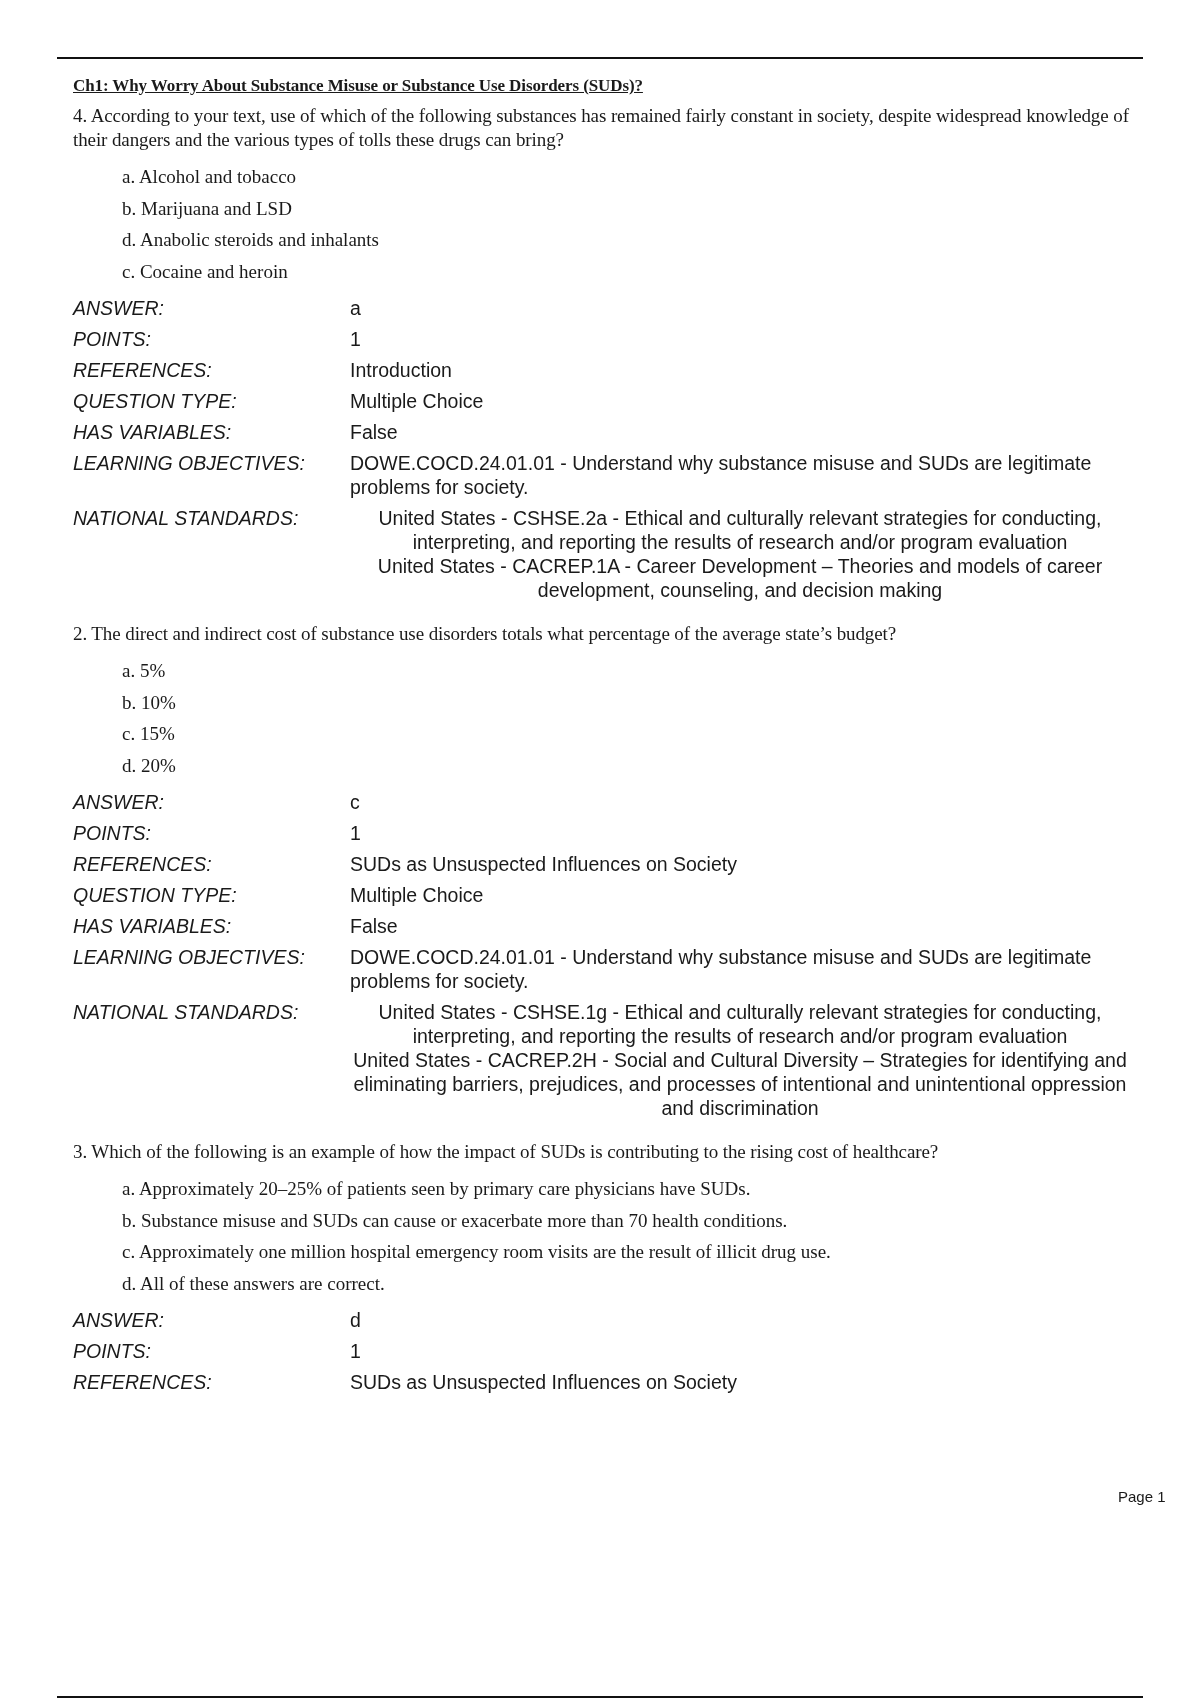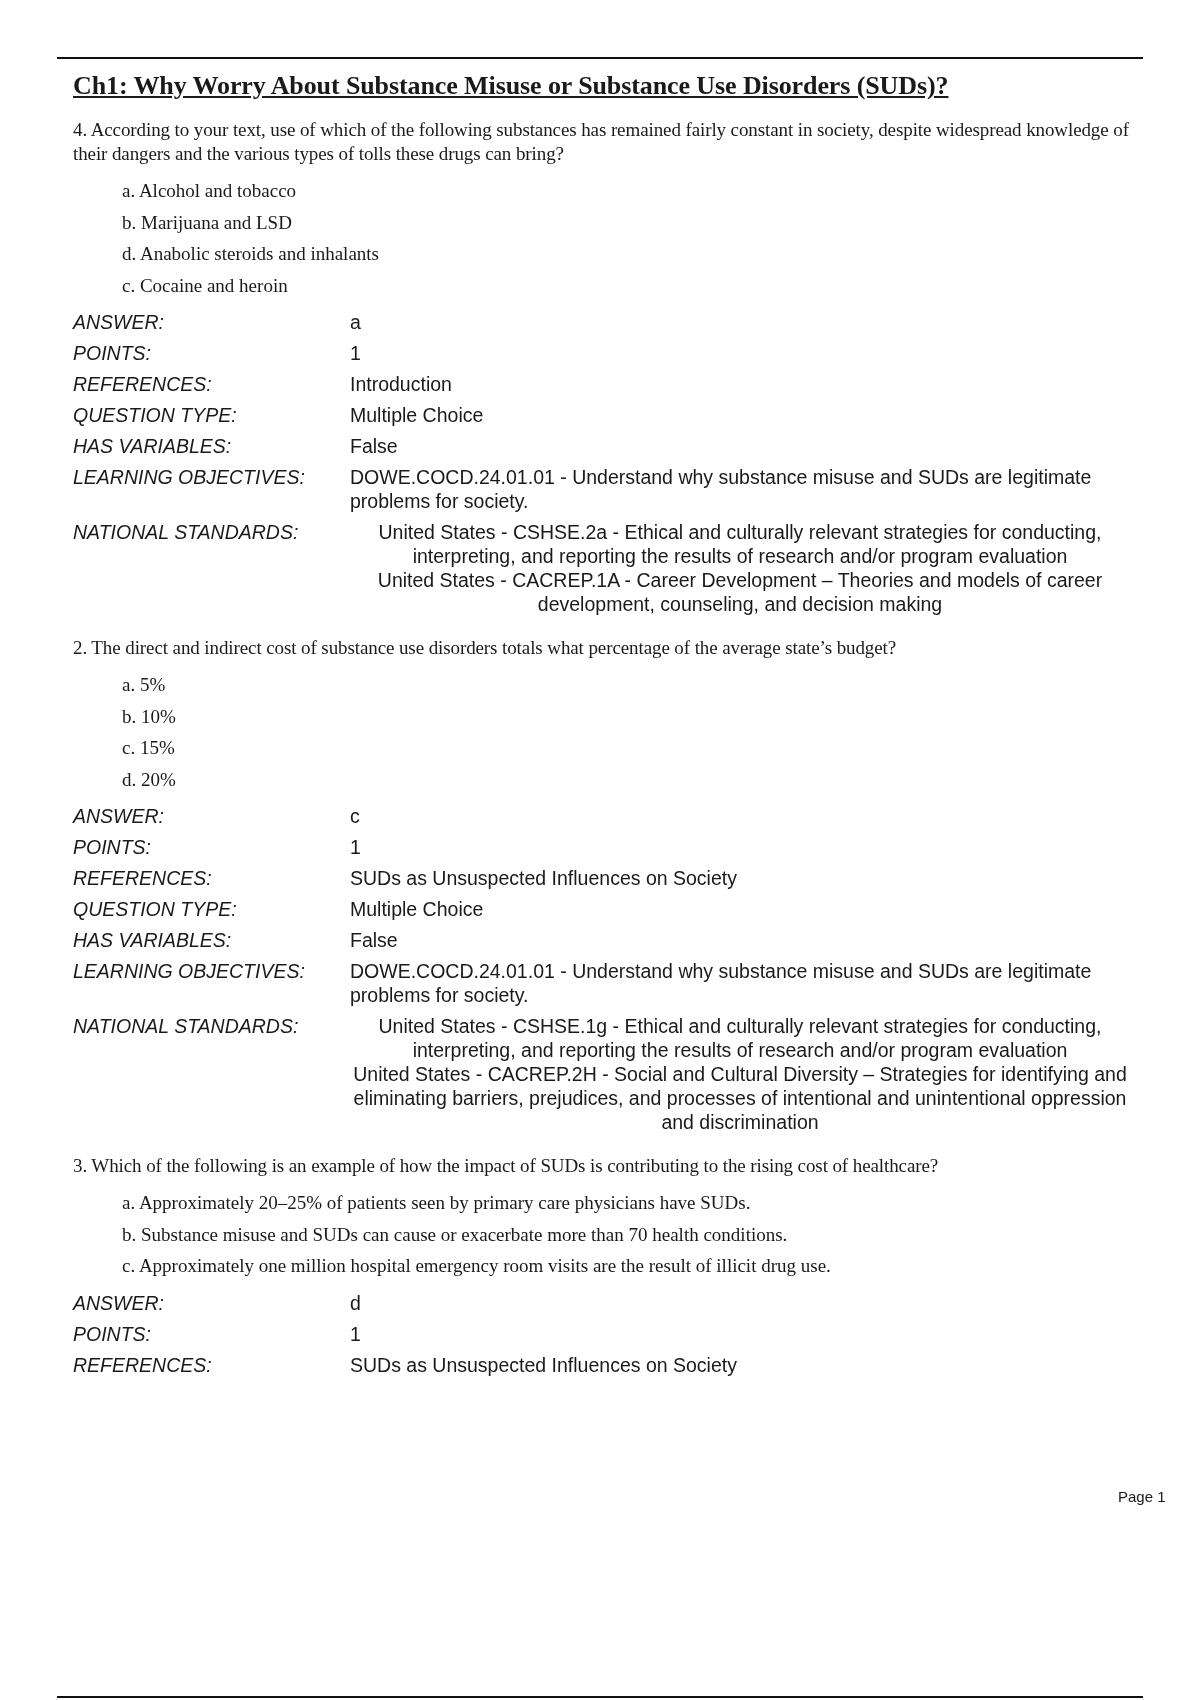--- a/index.html
+++ b/index.html
@@ -26,23 +26,23 @@
 
     .page {
       position: absolute;
       left: 73px;
       top: 72px;
       width: 1070px;
     }
     .chapter-title {
       font-family: "Liberation Serif", serif;
       font-weight: bold;
-      font-size: 26px;
+      font-size: 17px;
       text-decoration: underline;
-      margin: 0 0 18px 0;
+      margin: 0 0 4px 0;
       line-height: 28px;
       letter-spacing: -0.1px;
     }
     .question { margin-bottom: 20px; }
     .stem {
       font-family: "Liberation Serif", serif;
       font-size: 19px;
       line-height: 24px;
       margin: 0;
       letter-spacing: -0.1px;
@@ -177,20 +177,21 @@
       </div>
     </div>
   </div>
 
   <div class="question">
     <p class="stem">3. Which of the following is an example of how the impact of SUDs is contributing to the rising cost of healthcare?</p>
     <ul class="choices">
       <li class="choice">a. Approximately 20–25% of patients seen by primary care physicians have SUDs.</li>
       <li class="choice">b. Substance misuse and SUDs can cause or exacerbate more than 70 health conditions.</li>
       <li class="choice">c. Approximately one million hospital emergency room visits are the result of illicit drug use.</li>
+      <li class="choice">d. All of these answers are correct.</li>
     </ul>
     <div class="meta">
       <div class="meta-row">
         <span class="label">ANSWER:</span>
         <span class="value">d</span>
       </div>
       <div class="meta-row">
         <span class="label">POINTS:</span>
         <span class="value">1</span>
       </div>

